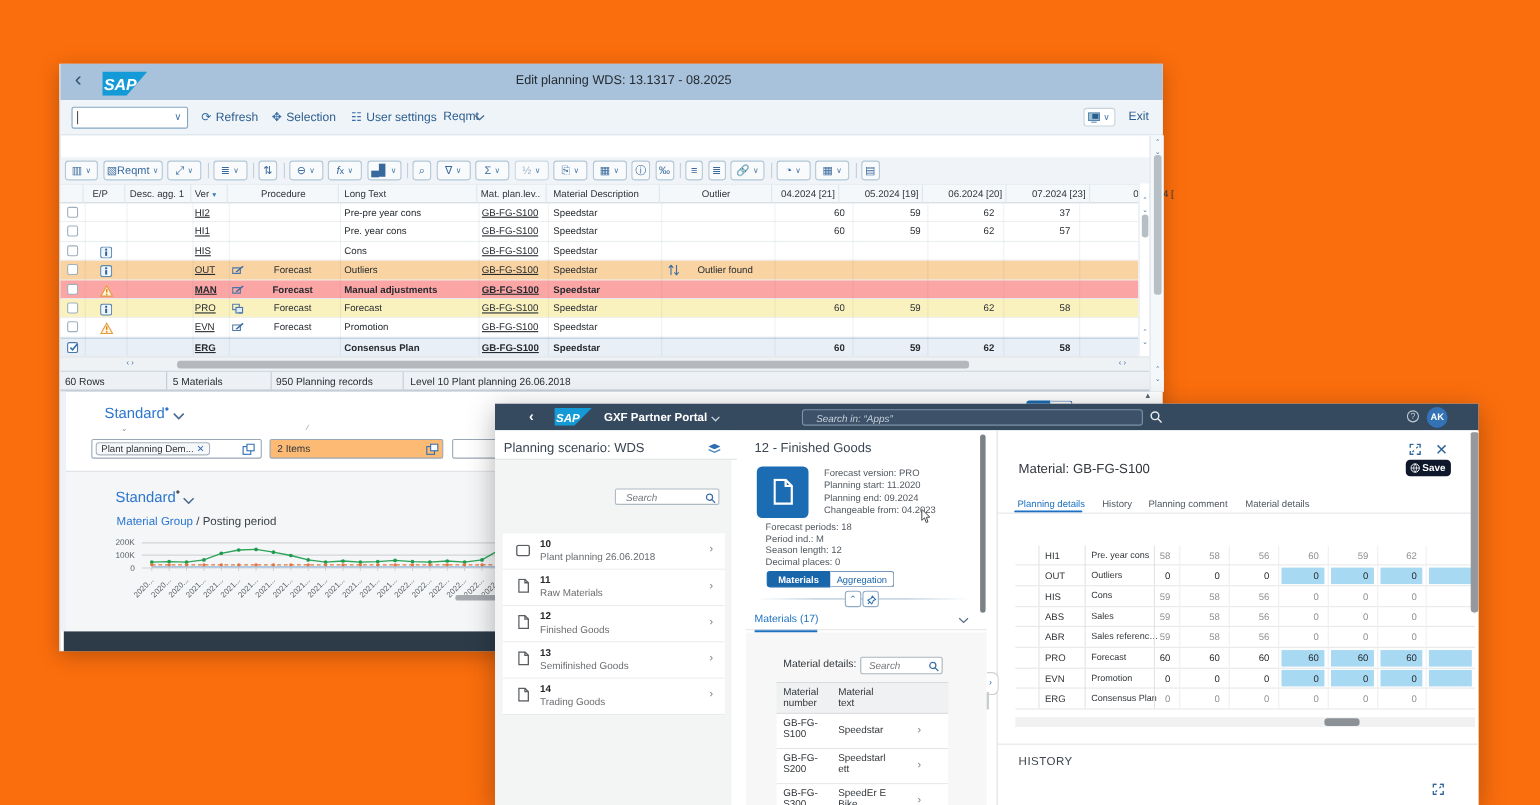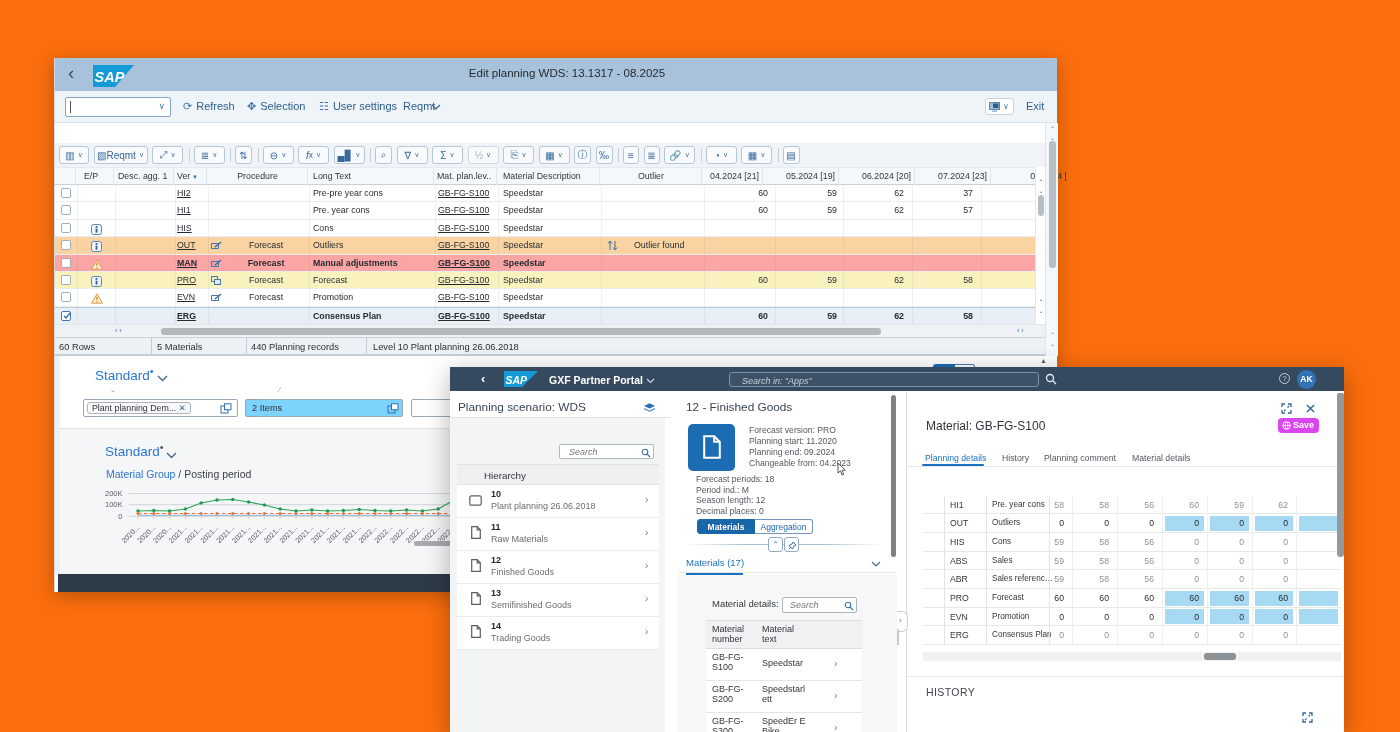--- a/index.html
+++ b/index.html
@@ -283,21 +283,21 @@
   <div class="abs" style="left:0;top:266px;width:990px;height:13px;background:#eff2f5;border-top:1px solid #dfe5ea">
       <div class="abs" style="left:60px;top:2px;font-size:7px;color:#3a6ea5">‹ ›</div>
       <div class="abs" style="left:106px;top:3px;width:720px;height:7px;background:#b4b8bc;border-radius:3px"></div>
       <div class="abs" style="left:962px;top:2px;font-size:7px;color:#3a6ea5">‹ ›</div>
     </div>
   <div class="abs" style="left:0;top:279px;width:1003px;height:19px;background:#edf1f5;border-top:1px solid #ccd4dc;border-bottom:2px solid #c6ced6;font-size:9.3px;color:#2a2f34">
       <div class="abs" style="left:4px;top:4px">60 Rows</div>
       <div class="abs" style="left:96px;top:0;width:1px;height:16px;background:#c3ccd4"></div>
       <div class="abs" style="left:102px;top:4px">5 Materials</div>
       <div class="abs" style="left:191px;top:0;width:1px;height:16px;background:#c3ccd4"></div>
-      <div class="abs" style="left:196px;top:4px">440 Planning records</div>
+      <div class="abs" style="left:196px;top:4px">950 Planning records</div>
       <div class="abs" style="left:311px;top:0;width:1px;height:16px;background:#c3ccd4"></div>
       <div class="abs" style="left:318px;top:4px">Level 10 Plant planning 26.06.2018</div>
     </div>
   <div class="abs" style="left:990px;top:65px;width:13px;height:233px;background:#f5f8fa;border-left:1px solid #dde5eb">
       <div class="abs" style="left:2px;top:2px;width:9px;text-align:center;font-size:6px;color:#3a6ea5">⌃</div>
       <div class="abs" style="left:2px;top:11px;width:9px;text-align:center;font-size:6px;color:#3a6ea5">⌄</div>
       <div class="abs" style="left:3px;top:18px;width:7px;height:127px;background:#b7bfc6;border-radius:3px"></div>
       <div class="abs" style="left:2px;top:208px;width:9px;text-align:center;font-size:6px;color:#3a6ea5">⌃</div>
       <div class="abs" style="left:2px;top:217px;width:9px;text-align:center;font-size:6px;color:#3a6ea5">⌄</div>
     </div>
@@ -309,21 +309,21 @@
     </svg>
   <div class="abs" style="left:55px;top:328px;font-size:7px;color:#8a9097">⌄</div>
   <div class="abs" style="left:224px;top:328px;font-size:7px;color:#8a9097">⁄</div>
   <div class="abs" style="left:28px;top:341px;width:155px;height:18px;background:#fff;border:1px solid #9aa8b5;border-radius:2px">
       <div class="abs" style="left:3px;top:2px;height:12px;border:1px solid #aab3bd;border-radius:3px;background:#f6f8f9;font-size:8.8px;color:#30353a;padding:0 4px;line-height:11px">Plant planning Dem...  <span style="color:#346ab0">✕</span></div>
       <svg class="abs" style="left:136px;top:3px" width="12" height="11" viewBox="0 0 12 11">
         <rect x="1" y="3" width="7" height="7" fill="none" stroke="#2f6fb0"></rect>
         <rect x="4.5" y="0.8" width="6.5" height="6" fill="#fff" stroke="#2f6fb0"></rect>
       </svg>
     </div>
-  <div class="abs" style="left:190px;top:341px;width:158px;height:18px;background:#7dd3fc;border:1px solid #9aa8b5;border-radius:2px">
+  <div class="abs" style="left:190px;top:341px;width:158px;height:18px;background:#fdba74;border:1px solid #9aa8b5;border-radius:2px">
       <div class="abs" style="left:6px;top:3px;font-size:9.2px;color:#30353a">2 Items</div>
       <svg class="abs" style="left:141px;top:3px" width="12" height="11" viewBox="0 0 12 11">
         <rect x="1" y="3" width="7" height="7" fill="none" stroke="#2f6fb0"></rect>
         <rect x="4.5" y="0.8" width="6.5" height="6" fill="#fff" stroke="#2f6fb0"></rect>
       </svg>
     </div>
   <div class="abs" style="left:356px;top:341px;width:150px;height:18px;background:#fff;border:1px solid #9aa8b5;border-radius:2px"></div>
   <div class="abs" style="left:5px;top:370px;width:998px;height:146px;background:#f5f6f7;border-top:1px solid #e0e3e6"></div>
   <div class="abs" style="left:50px;top:386px;font-size:13.5px;color:#2b76cf">Standard<span style="position:relative;top:-5px;font-size:11px;color:#555">•</span></div>
     <svg class="abs" style="left:111px;top:393.5px" width="11" height="7" viewBox="0 0 11 7">
@@ -602,23 +602,20 @@
       <path d="M6.5 0 L13 3 L6.5 6 L0 3 Z" fill="#2d6fb2"></path>
       <path d="M0 5.5 L6.5 8.5 L13 5.5 L13 7 L6.5 10 L0 7 Z" fill="#4a86c0"></path>
     </svg>
 <div class="abs" style="left:109px;top:77.5px;width:95px;height:15px;background:#fff;border:1px solid #b0bac3;border-radius:2px">
       <div class="abs" style="left:9px;top:2px;font-size:9px;font-style:italic;color:#74777a">Search</div>
       <svg class="abs" style="left:81px;top:2.5px" width="10" height="10" viewBox="0 0 10 10">
         <circle cx="4" cy="4" r="2.8" fill="none" stroke="#3a6ca5" stroke-width="1.1"></circle>
         <line x1="6.2" y1="6.2" x2="9" y2="9" stroke="#3a6ca5" stroke-width="1.1"></line>
       </svg>
     </div>
-<div class="abs" style="left:7px;top:97px;width:202px;height:21px;background:#eff0f1;border-top:1px solid #e0e2e4;border-bottom:1px solid #e0e2e4">
-      <div class="abs" style="left:27px;top:5px;font-size:9.8px;color:#32363a">Hierarchy</div>
-    </div>
 <div class="lp-row" style="top:118px">
       <svg class="abs" style="left:12px;top:10px" width="13" height="11" viewBox="0 0 13 11">
         <rect x="0.8" y="0.8" width="11.4" height="9.4" rx="1.5" fill="none" stroke="#5a5e62" stroke-width="1.2"></rect>
       </svg>
       <div class="lp-num">10</div>
       <div class="lp-sub">Plant planning 26.06.2018</div>
       <div class="lp-chev">›</div>
     </div>
 <div class="lp-row" style="top:151px">
       <svg class="abs" style="left:14px;top:8px" width="10" height="13" viewBox="0 0 10 13">
@@ -721,21 +718,21 @@
 <div class="abs" style="left:441px;top:28px;width:5px;height:162px;background:#7c8186;border-radius:3px"></div>
 <div class="abs" style="left:456px;top:0;width:438px;height:365.5px;background:#fff;border-left:1px solid #dcdfe2;top:25px;height:340.5px"></div>
 <svg class="abs" style="left:831px;top:36px" width="11" height="11" viewBox="0 0 11 11">
       <path d="M4 1 H1 V4 M7 1 H10 V4 M1 7 V10 H4 M10 7 V10 H7" fill="none" stroke="#31689c" stroke-width="1.3"></path>
       <path d="M3 8 L4.5 6.5 M8 3 L6.5 4.5" stroke="#31689c" stroke-width="1.1"></path>
     </svg>
 <svg class="abs" style="left:856px;top:37px" width="9" height="9" viewBox="0 0 10 10">
       <path d="M1 1 L9 9 M9 1 L1 9" stroke="#31689c" stroke-width="1.5"></path>
     </svg>
 <div class="abs" style="left:476px;top:52px;font-size:12px;color:#2f353a">Material: GB-FG-S100</div>
-<div class="abs" style="left:828px;top:51px;width:41px;height:15px;background:#d946ef;border-radius:4px;color:#fff;font-size:9px;font-weight:bold;text-align:center;line-height:15px"><svg style="position:absolute;left:4px;top:3px" width="9" height="9" viewBox="0 0 9 9">
+<div class="abs" style="left:828px;top:51px;width:41px;height:15px;background:#0f172a;border-radius:4px;color:#fff;font-size:9px;font-weight:bold;text-align:center;line-height:15px"><svg style="position:absolute;left:4px;top:3px" width="9" height="9" viewBox="0 0 9 9">
         <circle cx="4.5" cy="4.5" r="3.8" fill="none" stroke="#fff" stroke-width="0.9"></circle>
         <path d="M0.7 4.5 h7.6 M4.5 0.7 c-1.8 2.2 -1.8 5.4 0 7.6 M4.5 0.7 c1.8 2.2 1.8 5.4 0 7.6" fill="none" stroke="#fff" stroke-width="0.7"></path>
       </svg><span style="padding-left:10px">Save</span></div>
 <div class="abs" style="left:475px;top:86px;font-size:8.7px;color:#1b70c2">Planning details</div>
 <div class="abs" style="left:552px;top:86px;font-size:8.7px;color:#51585f">History</div>
 <div class="abs" style="left:594px;top:86px;font-size:8.7px;color:#51585f">Planning comment</div>
 <div class="abs" style="left:682px;top:86px;font-size:8.7px;color:#51585f">Material details</div>
 <div class="abs" style="left:472px;top:97px;width:62px;height:2.5px;background:#1b70c2;border-radius:2px"></div>
 <div class="abs" style="left:457px;top:99.5px;width:437px;height:1px;background:#e4e6e8"></div>
 <div class="dlg-row" style="top:129.0px">

